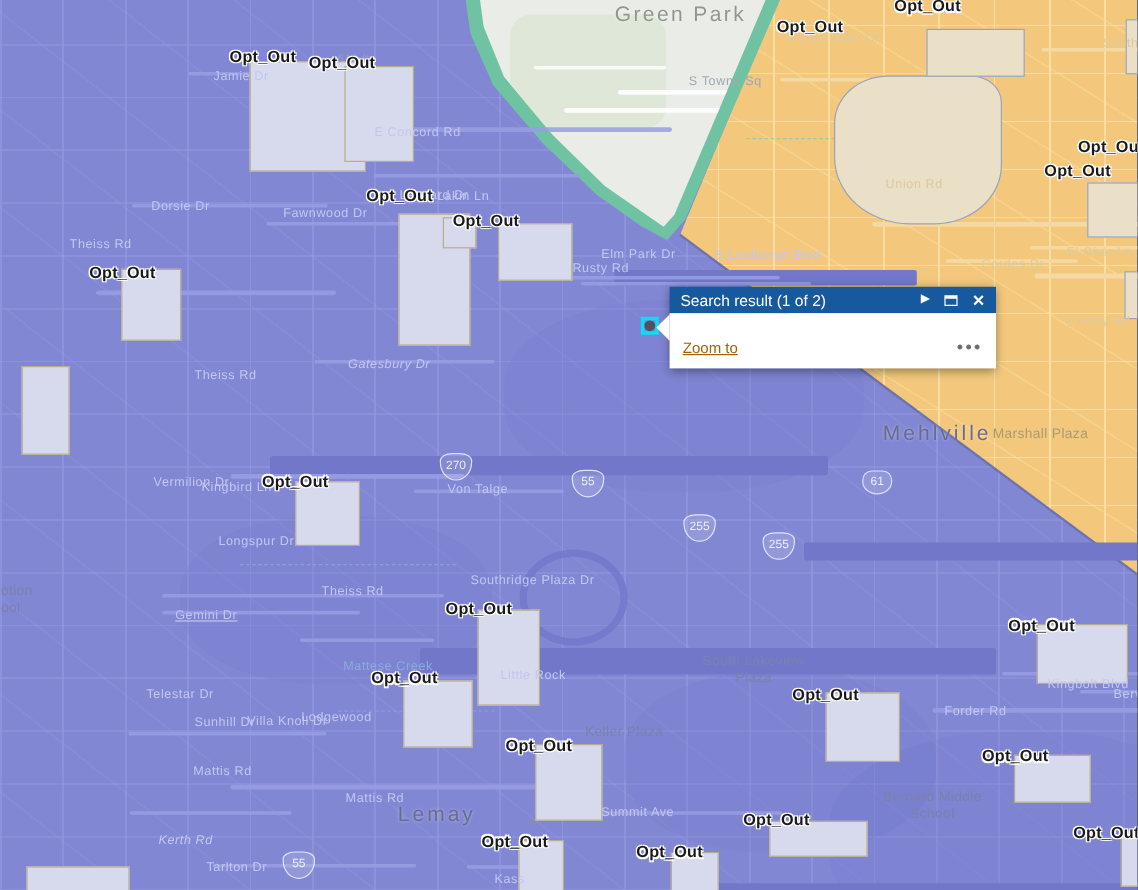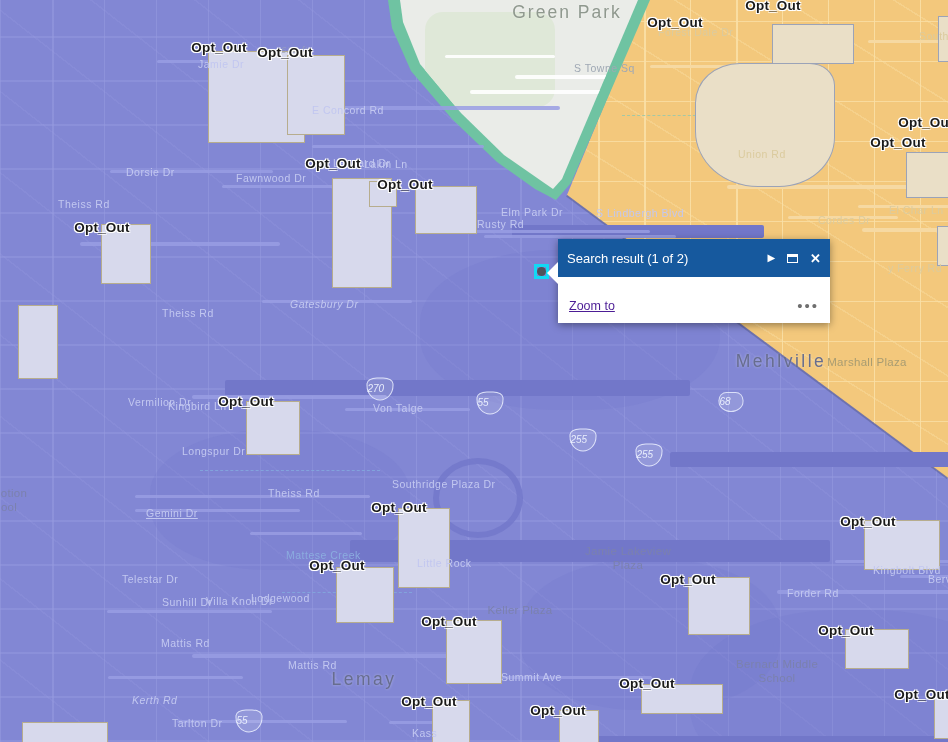--- a/index.html
+++ b/index.html
@@ -56,47 +56,47 @@
   .slabel.wt{color:#8bacdf;}
   .slabel.fn{color:#9aa0bb;font-style:italic;font-size:9.5px;opacity:.85;}
 
   .place{position:absolute;z-index:45;transform:translate(-50%,-50%);white-space:pre;text-align:center;
     font-size:17.5px;color:#676d8e;letter-spacing:2.5px;text-shadow:0 0 3px rgba(255,255,255,.4);}
   .place.park{color:#8f988e;letter-spacing:2px;}
   .plaza{position:absolute;z-index:45;transform:translate(-50%,-50%);white-space:pre;text-align:center;
     font-size:11.5px;line-height:1.18;color:#7b81ae;letter-spacing:.3px;}
   .plaza.orange{color:#a89c72;}
 
-  .shield{position:absolute;z-index:35;transform:translate(-50%,-50%);
-    color:rgba(240,244,255,.92);font-size:10px;background:rgba(255,255,255,.14);font-style:italic;}
+  .shield{position:absolute;z-index:35;transform:translate(-50%,-50%);text-align:center;
+    color:rgba(240,244,255,.92);font-size:10px;background:rgba(255,255,255,.14);}
   .shield.i{width:27px;height:23px;border:1.5px solid rgba(236,241,255,.85);
     border-radius:42% 42% 55% 55% / 30% 30% 72% 72%;line-height:20px;}
   .shield.us{width:25px;height:20px;border:1.5px solid rgba(236,241,255,.8);
     border-radius:35% 35% 55% 55% / 45% 45% 58% 58%;line-height:17px;}
 
   .marker{position:absolute;left:534px;top:264px;width:15px;height:15px;z-index:70;
     border:3px solid #12d9f4;display:flex;align-items:center;justify-content:center;}
   .marker-dot{width:9px;height:9px;border-radius:50%;background:#4e535c;}
 
   .popup{position:absolute;left:558px;top:239px;width:272px;z-index:100;
     box-shadow:0 2px 8px rgba(0,0,0,.4);font-family:"Liberation Sans",sans-serif;}
   .popup-pointer{position:absolute;left:-11px;top:23px;width:0;height:0;
     border-top:11px solid transparent;border-bottom:11px solid transparent;border-right:11px solid #ffffff;}
-  .popup-header{background:#16599e;color:#fff;height:38px;display:flex;align-items:center;
+  .popup-header{background:#16599e;color:#fff;height:22px;display:flex;align-items:center;
     padding:0 9px;font-size:13px;}
   .popup-title{flex:1;}
   .pp-btn{margin-left:12px;cursor:pointer;line-height:1;}
   .pp-btn.next{font-size:10px;}
   .pp-btn.close{font-size:13px;font-weight:bold;}
   .max-box{display:inline-block;width:11px;height:9px;border:1.5px solid #fff;border-top:3px solid #fff;}
   .popup-body{background:#fff;padding:9px 11px 10px;}
   .addr-row{display:flex;align-items:center;color:#4d4d4d;font-size:13px;letter-spacing:.2px;}
   .scribble{flex:none;margin-right:2px;}
   .popup-footer{display:flex;justify-content:space-between;align-items:center;margin-top:13px;}
-  .zoomto{color:#4c1d95;text-decoration:underline;font-size:12.5px;cursor:pointer;}
+  .zoomto{color:#a16207;text-decoration:underline;font-size:12.5px;cursor:pointer;}
   .dots{color:#6f6f6f;font-size:15px;letter-spacing:2px;line-height:10px;cursor:pointer;}
 </style>
 </head>
 <body>
 
 <div id="map">
   <div class="grid-purple"></div>
   <div class="zone-orange"></div>
   <div class="zone-boundary"></div>
   <div class="green-outer"></div>
@@ -206,21 +206,21 @@
     <div class="optout" style="left: 558px; top: 710px;">Opt_Out</div>
     <div class="optout" style="left: 647px; top: 683px;">Opt_Out</div>
     <div class="optout" style="left: 688px; top: 579px;">Opt_Out</div>
     <div class="optout" style="left: 868px; top: 521px;">Opt_Out</div>
     <div class="optout" style="left: 846px; top: 630px;">Opt_Out</div>
     <div class="optout" style="left: 922px; top: 694px;">Opt_Out</div>
     <div class="optout" style="left: 675px; top: 22px;">Opt_Out</div>
     <div class="optout" style="left: 773px; top: 5px;">Opt_Out</div>
     <div class="optout" style="left: 926px; top: 122px;">Opt_Out</div>
     <div class="optout" style="left: 898px; top: 142px;">Opt_Out</div>
-    <div class="slabel " style="left: 150px; top: 58px; margin-left: 20px;">Jamie Dr</div>
+    <div class="slabel " style="left: 150px; top: 58px;">Jamie Dr</div>
     <div class="slabel " style="left: 284px; top: 104px;">E Concord Rd</div>
     <div class="slabel " style="left: 98px; top: 166px;">Dorsie Dr</div>
     <div class="slabel " style="left: 30px; top: 198px;">Theiss Rd</div>
     <div class="slabel " style="left: 134px; top: 307px;">Theiss Rd</div>
     <div class="slabel " style="left: 240px; top: 487px;">Theiss Rd</div>
     <div class="slabel " style="left: 208px; top: 172px;">Fawnwood Dr</div>
     <div class="slabel " style="left: 305px; top: 157px;">Leonard Dr</div>
     <div class="slabel " style="left: 336px; top: 158px;">Lakin Ln</div>
     <div class="slabel " style="left: 449px; top: 218px;">Rusty Rd</div>
     <div class="slabel " style="left: 473px; top: 206px;">Elm Park Dr</div>
@@ -255,26 +255,26 @@
     <div class="slabel or" style="left: 630px; top: 26px;">Forest Dale Dr</div>
     <div class="slabel or" style="left: 891px; top: 30px;">Southernaire Dr</div>
     <div class="slabel or" style="left: 939px; top: 65px;">Dillo</div>
     <div class="slabel or" style="left: 790px; top: 214px;">Cordes Dr</div>
     <div class="slabel or" style="left: 861px; top: 204px;">El Char Ln</div>
     <div class="slabel or" style="left: 860px; top: 262px;">y Ferry Rd</div>
     <div class="place park" style="left: 567px; top: 12px;">Green Park</div>
     <div class="place " style="left: 364px; top: 679px;">Lemay</div>
     <div class="place " style="left: 781px; top: 361px;">Mehlville</div>
     <div class="plaza " style="left: 520px; top: 611px;">Keller Plaza</div>
-    <div class="plaza " style="left: 628px; top: 559px;">Jamie Lakeview
+    <div class="plaza " style="left: 628px; top: 559px;">South Lakeview
 Plaza</div>
     <div class="plaza " style="left: 777px; top: 672px;">Bernard Middle
 School</div>
     <div class="plaza orange" style="left: 867px; top: 363px;">Marshall Plaza</div>
     <div class="plaza " style="left: 14px; top: 494px;">otion</div>
     <div class="plaza " style="left: 9px; top: 508px;">ool</div>
     <div class="shield i" style="left: 380px; top: 389px;">270</div>
     <div class="shield i" style="left: 490px; top: 403px;">55</div>
     <div class="shield i" style="left: 583px; top: 440px;">255</div>
     <div class="shield i" style="left: 649px; top: 455px;">255</div>
     <div class="shield i" style="left: 249px; top: 721px;">55</div>
-    <div class="shield us" style="left: 731px; top: 402px;">68</div>
+    <div class="shield us" style="left: 731px; top: 402px;">61</div>
   </div>
 
 </body></html>

